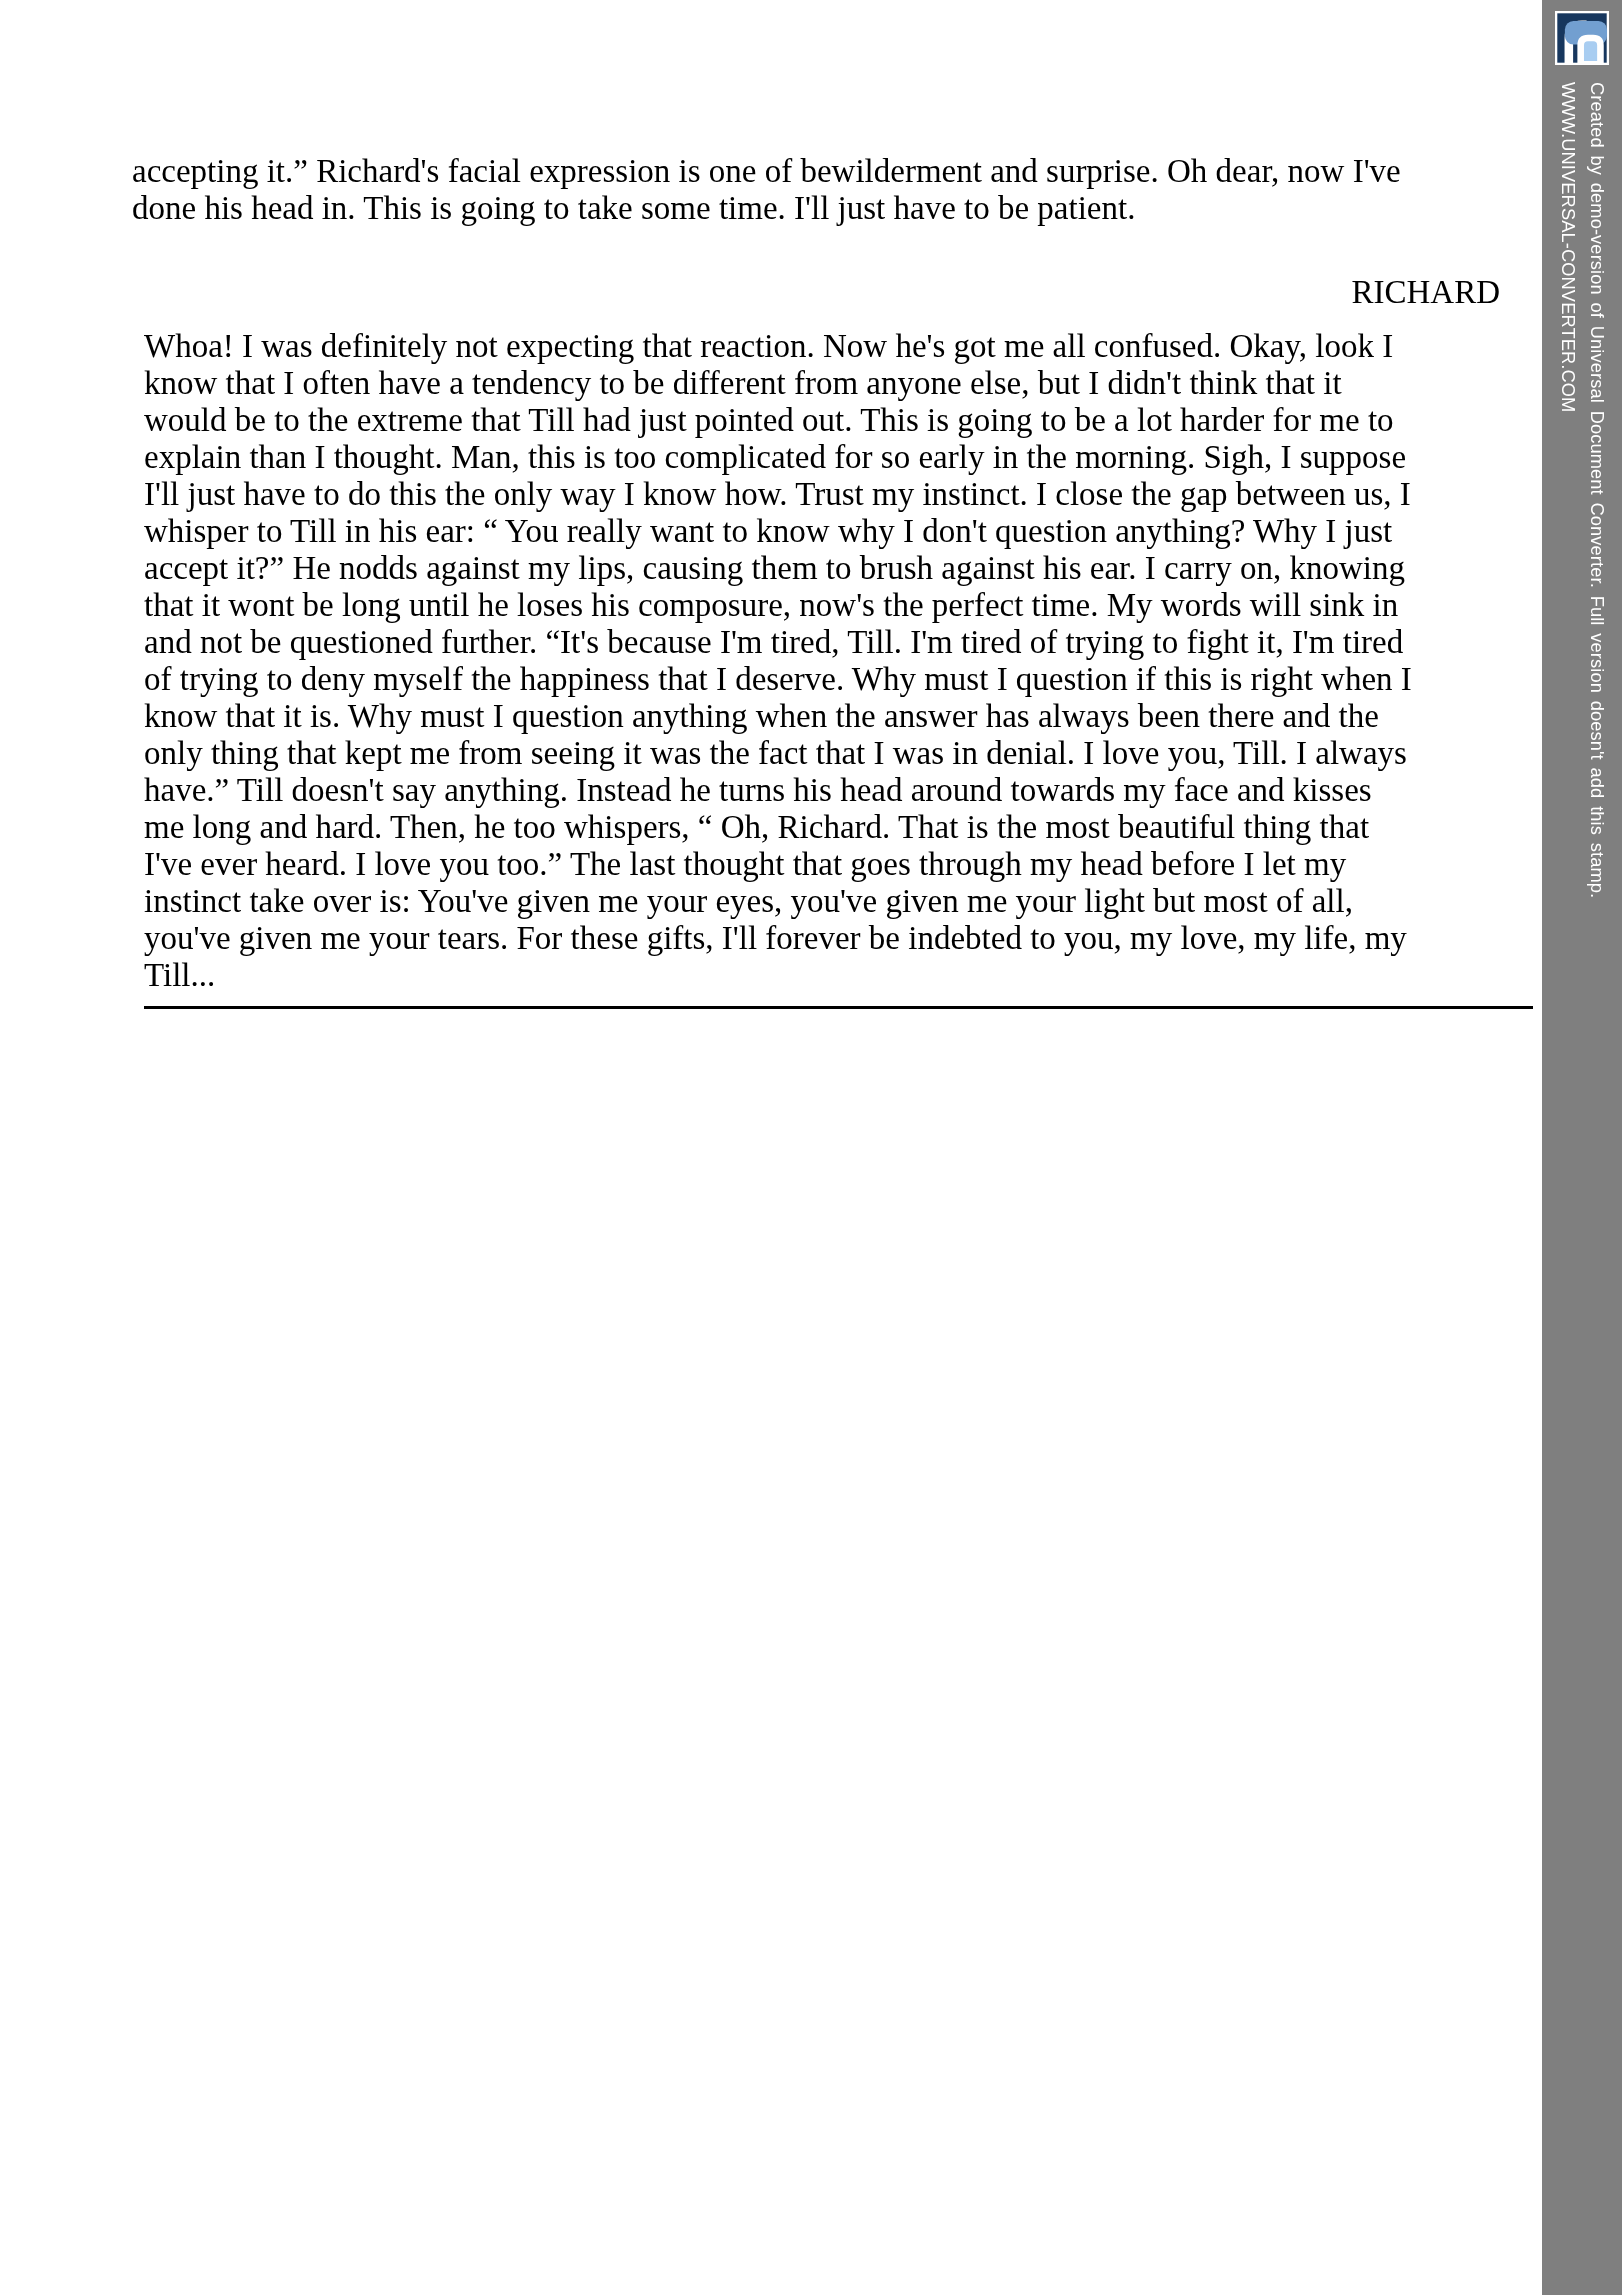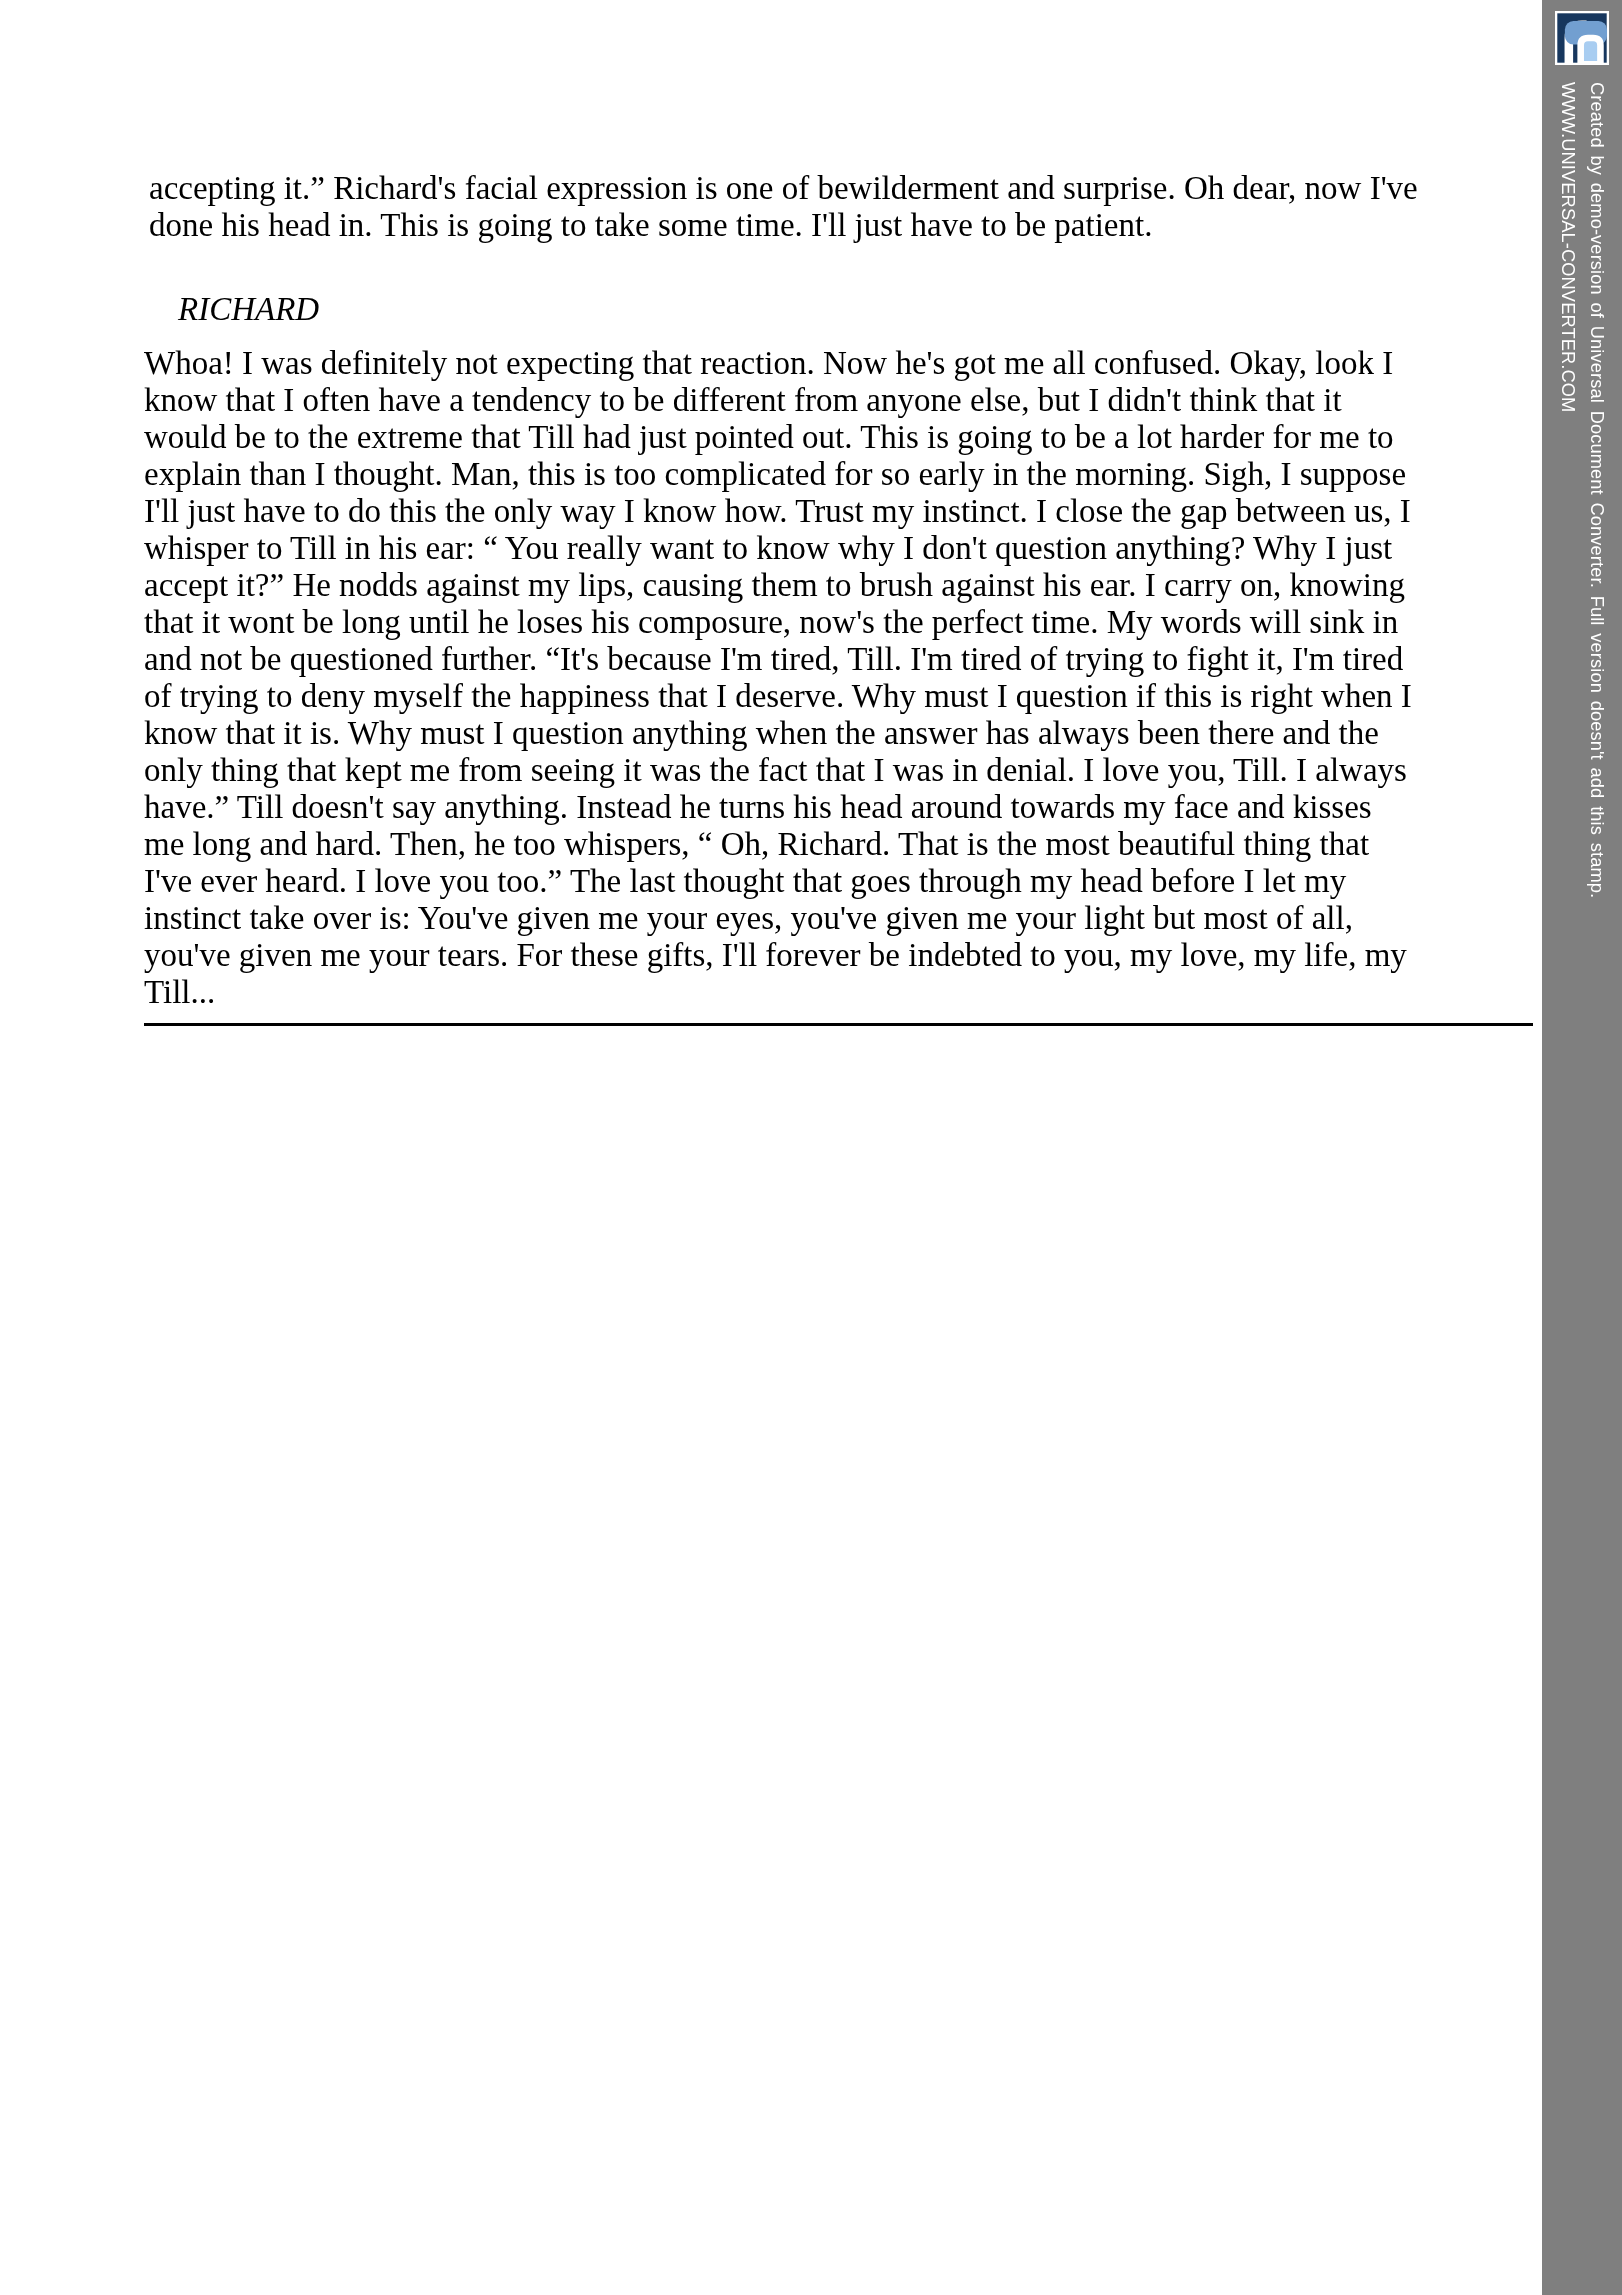--- a/index.html
+++ b/index.html
@@ -18,29 +18,28 @@
   
   .doc-text {
     position: absolute;
     left: 132px; top: 153px;
     width: 1368px;
     font-size: 33px;
     line-height: 37px;
     color: var(--text, #000000);
   }
   .para {
-    margin: 17px;
+    margin: 0;
     white-space: pre;          
   }
   .heading {
     margin: 47px 0 17px 0;
-    text-align: left;
+    text-align: right;
     text-indent: 46px;
     white-space: pre;
-    font-style: italic;
   }
   .para-2 { margin: 12px; }
   .end-line {
     margin: 104px 0 0 0;
     text-align: center;
     text-indent: 46px;
     white-space: pre;
   }
   .rule {
     margin: 7.2px 0 0 11.8px;

